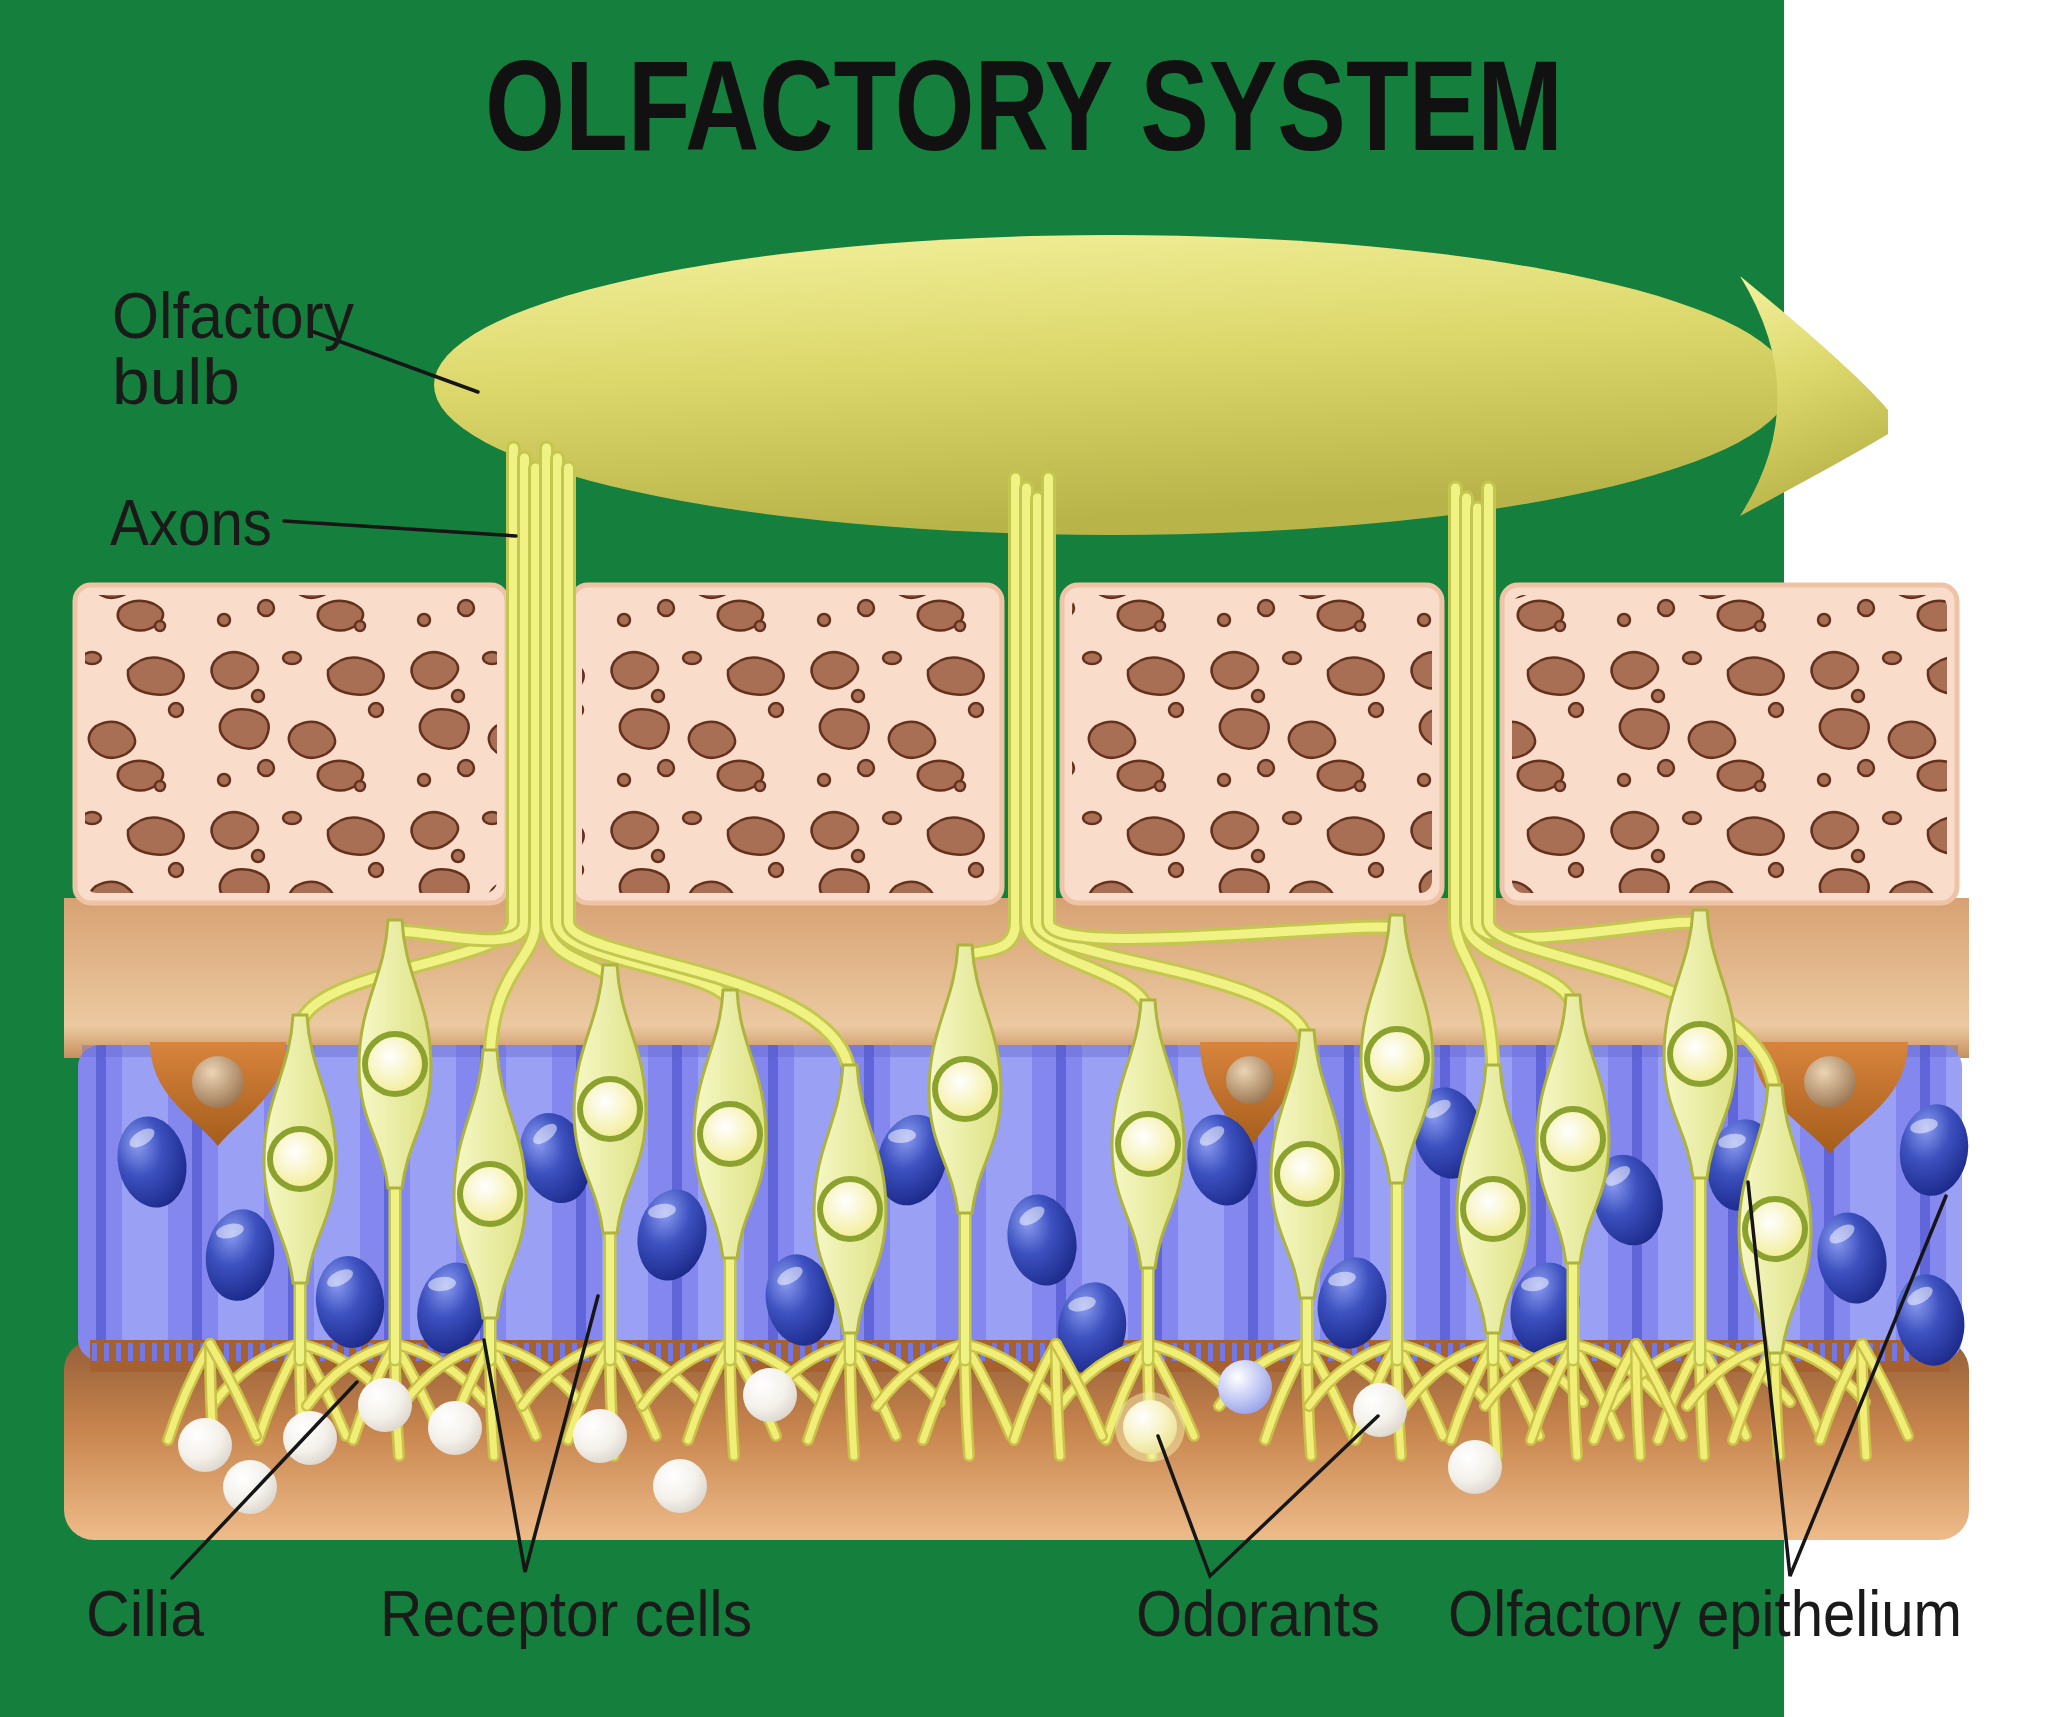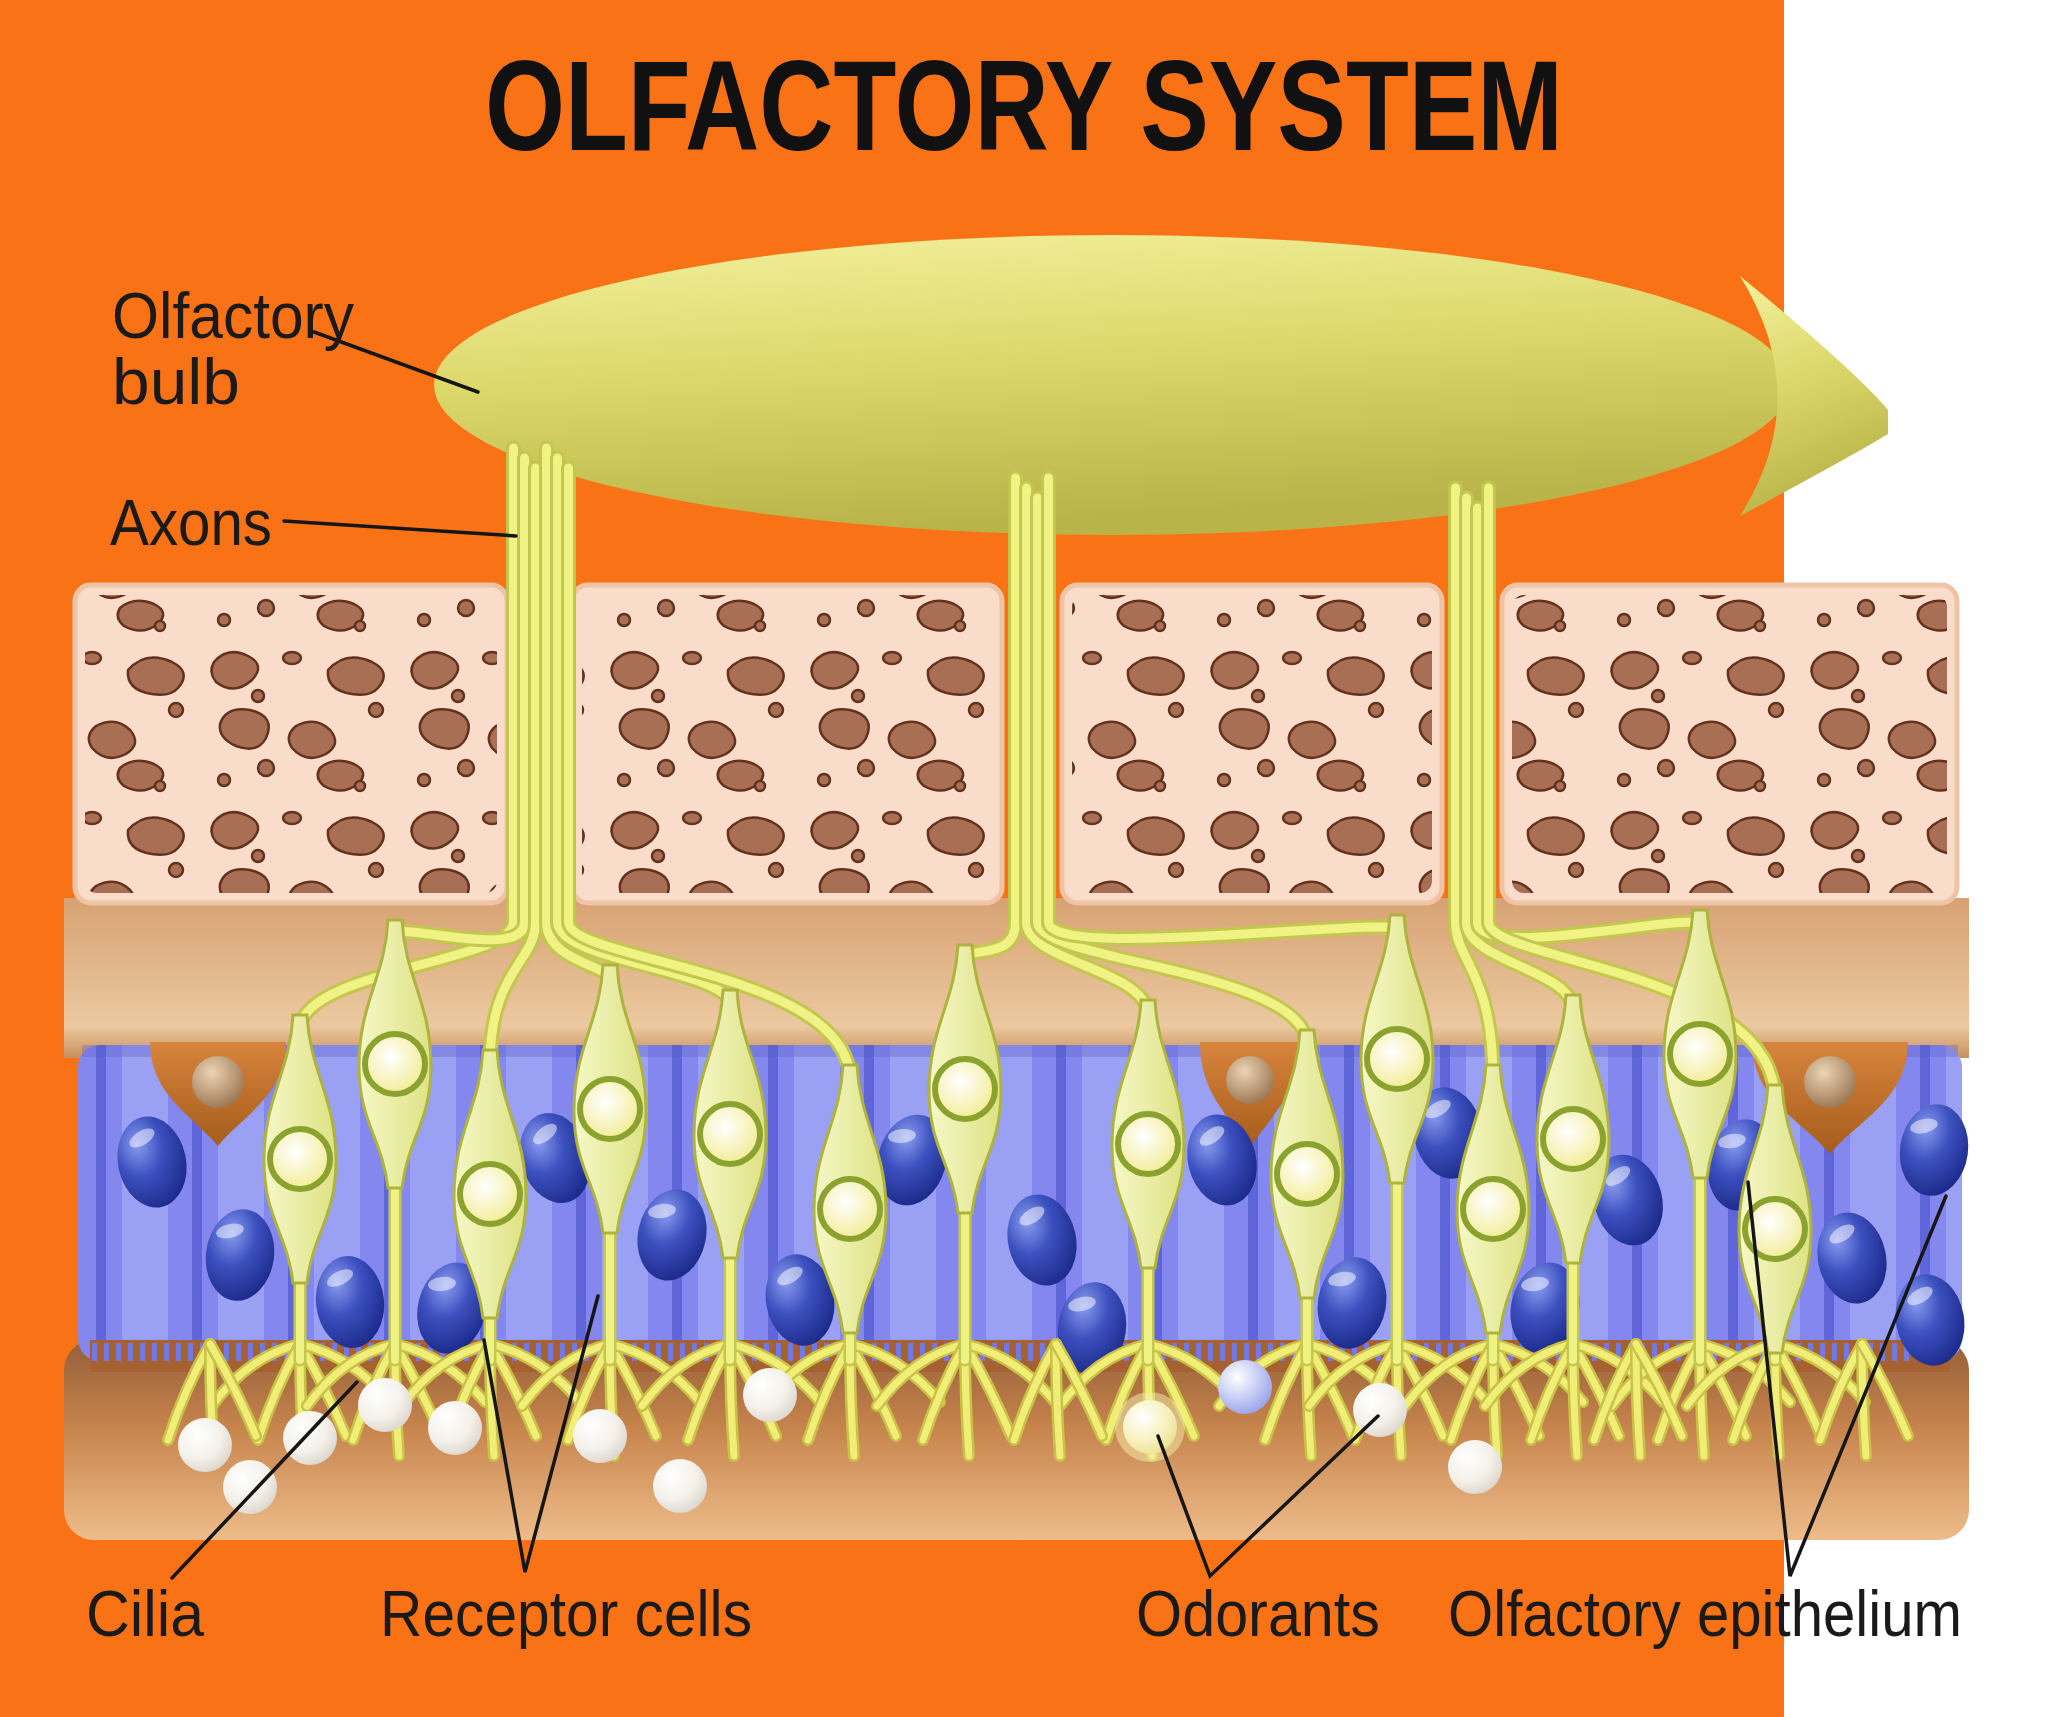--- a/index.html
+++ b/index.html
@@ -1,17 +1,17 @@
 <!DOCTYPE html>
 <html><head>
 <meta charset="utf-8">
 <style>
   html,body{margin:0;padding:0;background:#ffffff;}
   body{width:2048px;height:1717px;overflow:hidden;}
-  .stage{position:relative;width:1784px;height:1717px;background:#f97316;}
+  .stage{position:relative;width:1784px;height:1717px;background:#15803d;}
   svg{display:block;}
   text{user-select:none;}
   .title{font-family:"Liberation Sans",sans-serif;font-weight:bold;font-size:128px;fill:#111;}
   .lbl{font-family:"Liberation Sans",sans-serif;font-size:64px;fill:#1a1a1a;}
   .ptr{stroke:#161616;stroke-width:3.5;fill:none;stroke-linecap:round;}
   .boneBase{fill:#f9dcca;stroke:#eec3a6;stroke-width:5;}
 </style>
 </head>
 <body>
 

